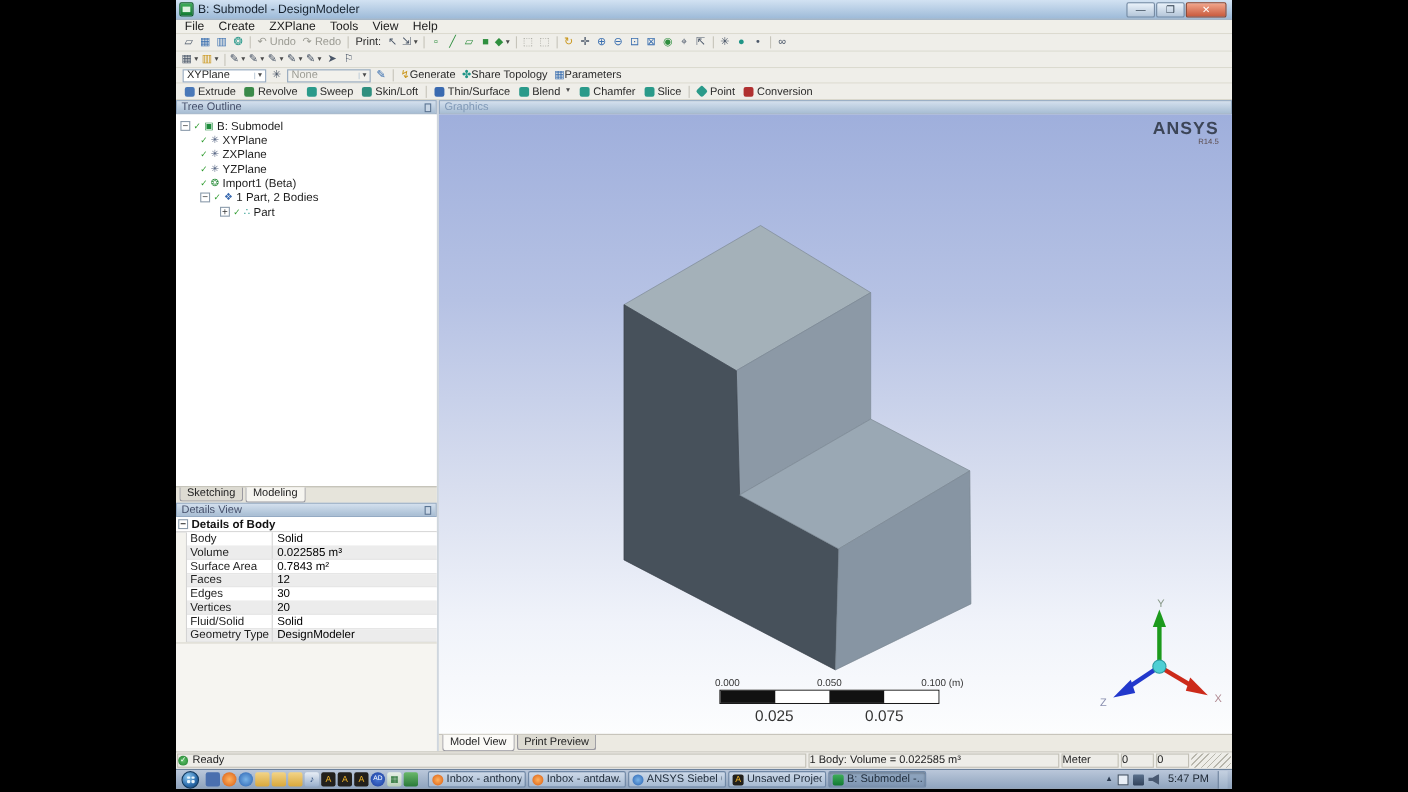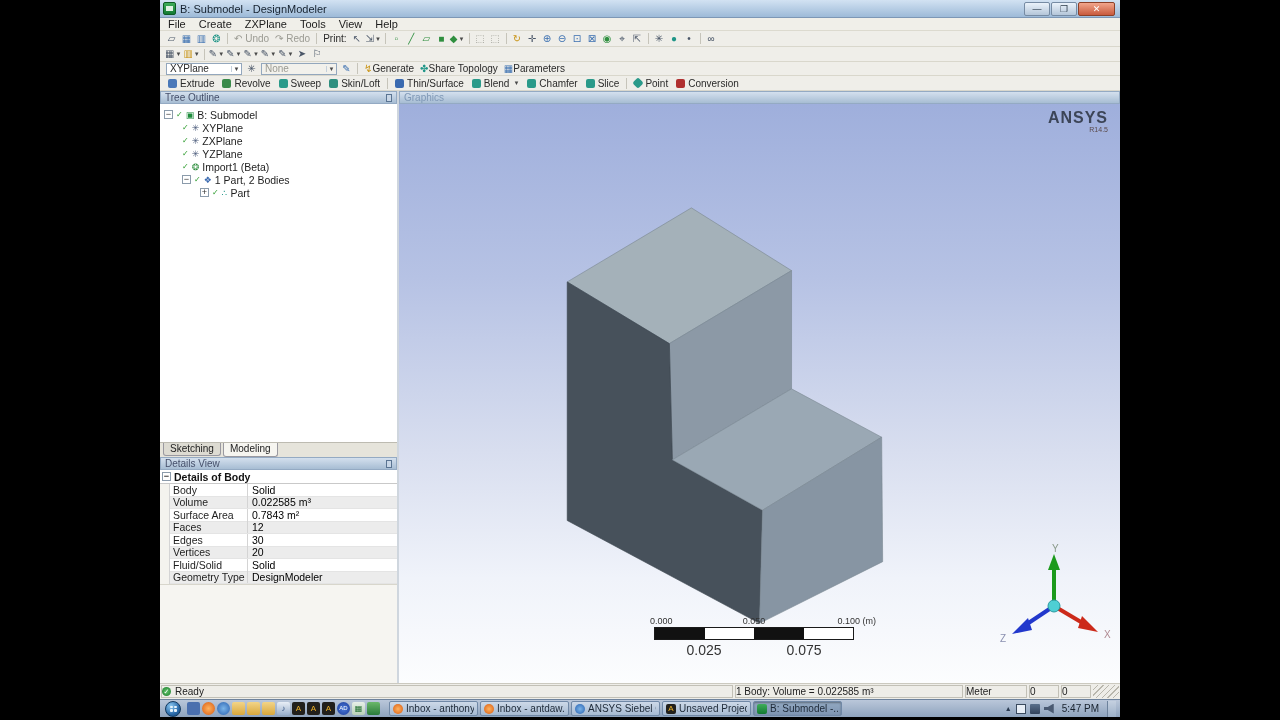--- a/index.html
+++ b/index.html
@@ -86,21 +86,21 @@
   .triad { position:absolute; left:593px; top:440px; }
 
   .view-tabs { height:16px; flex:none; display:flex; gap:2px; align-items:flex-start; background:#eceae2; border-top:1px solid #bdbbb1; padding-left:3px; }
   .vtab { border:1px solid #9a99a0; border-top:none; border-radius:0 0 3px 3px; background:#dddbd2; font-size:10px; padding:0 6px; height:14px; line-height:13px; color:#222; }
   .vtab.active { background:#fbfaf7; height:15px; }
 
   .statusbar { height:16px; flex:none; display:flex; align-items:stretch; background:#eeede8; border-top:1px solid #cbc9bf; font-size:10px; color:#222; padding:1px; gap:2px; }
   .ssec { border:1px solid #c2c0b6; display:flex; align-items:center; padding:0 0; gap:4px; background:#eeede8; }
   .s-ready { width:572px; flex:none; }
   .s-info { width:228px; flex:none; }
-  .s-unit { width:62px; flex:none; }
+  .s-unit { width:52px; flex:none; }
   .s-c { width:30px; flex:none; }
   .status-ok { width:9px; height:9px; border-radius:50%; background:radial-gradient(#5fc46a,#1d7a2c); color:#fff; font-size:7px; line-height:9px; text-align:center; flex:none; }
   .grip { flex:1; background:repeating-linear-gradient(135deg,transparent 0 3px,#b8b6ac 3px 4px); }
 
   
   .taskbar { position:absolute; left:0; top:699px; width:960px; height:18px; background:linear-gradient(#bac7da,#8ea3bd); border-top:1px solid #6d829c; display:flex; align-items:center; padding:0 2px; }
   .start-orb { width:16px; height:16px; border-radius:50%; flex:none; margin:0 3px; background:radial-gradient(circle at 35% 30%,#8ecaf2,#2a6aaa 60%,#14406e); border:1px solid #123a60; display:flex; align-items:center; justify-content:center; }
   .orb-flag { width:7px; height:6px; display:grid; grid-template-columns:1fr 1fr; gap:1px; }
   .orb-flag i { background:#e8f4fc; border-radius:1px; }
   .ql { display:flex; gap:2px; align-items:center; margin:0 3px; }
@@ -501,20 +501,24 @@
               <polygon points="106,88 90,72 86,84" fill="#cc2a1a"></polygon>
               <line x1="62" y1="62" x2="32" y2="82" stroke="#2238cc" stroke-width="4"></line>
               <polygon points="20,90 36,74 40,86" fill="#2238cc"></polygon>
               <circle cx="62" cy="62" r="6" fill="#4ecfd4" stroke="#2a9aa0"></circle>
               <text x="60" y="8" font-size="10" fill="#8a9a8a">Y</text>
               <text x="112" y="94" font-size="10" fill="#b08a92">X</text>
               <text x="8" y="98" font-size="10" fill="#8a90b0">Z</text>
             </svg>
           </div>
 
+          <div class="view-tabs">
+            <span class="vtab active">Model View</span>
+            <span class="vtab">Print Preview</span>
+          </div>
         </div>
       </div>
 
       <div class="statusbar">
         <span class="ssec s-ready">
           <span class="status-ok">✓</span>
           <span>Ready</span>
         </span>
         <span class="ssec s-info">
             <span>1 Body: Volume = 0.022585 m³</span>

